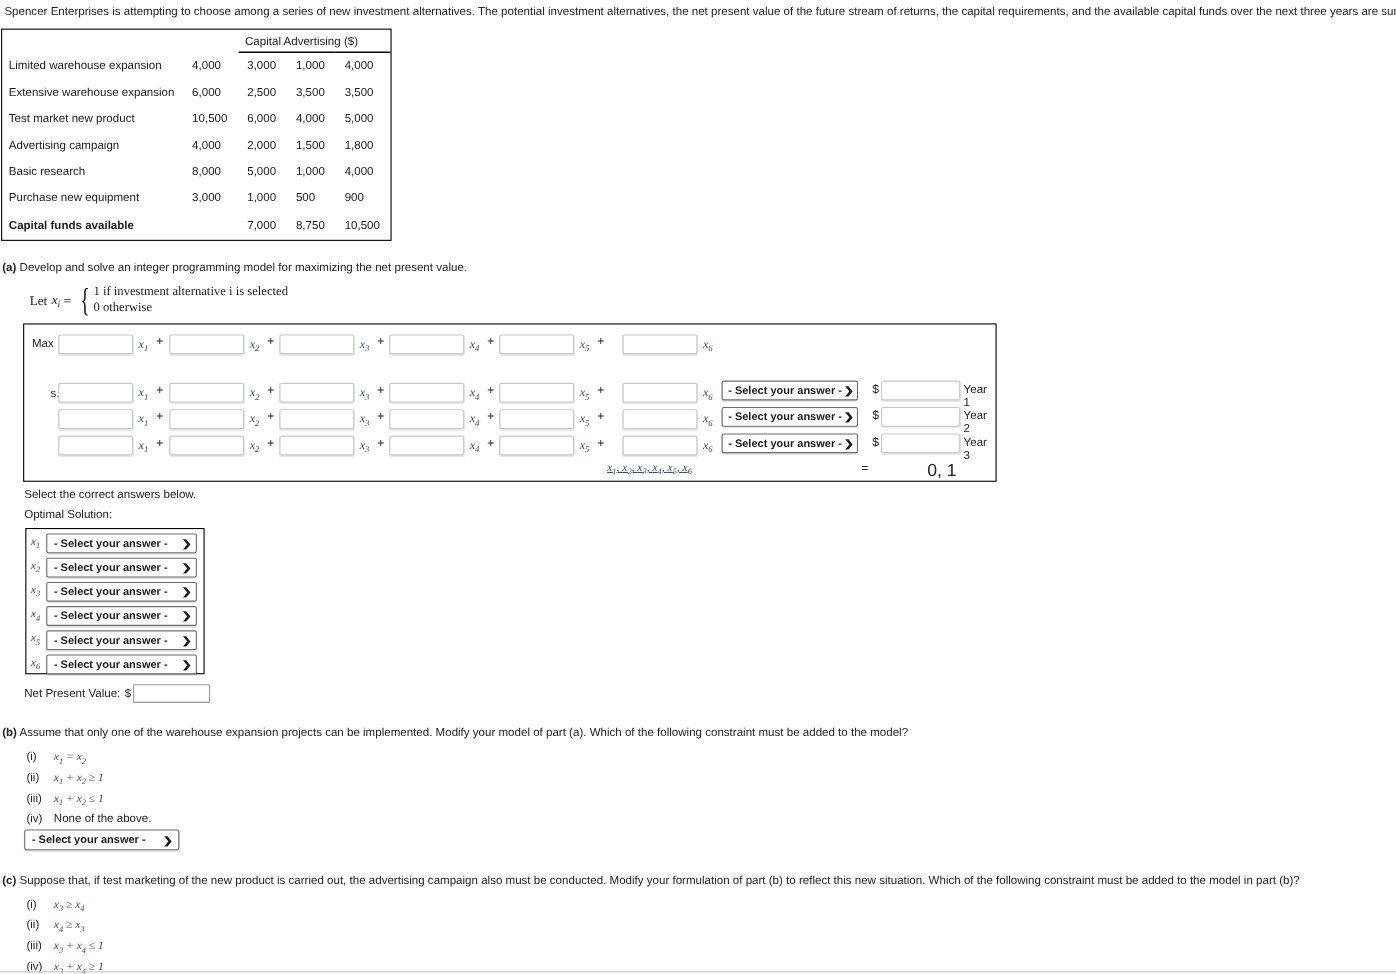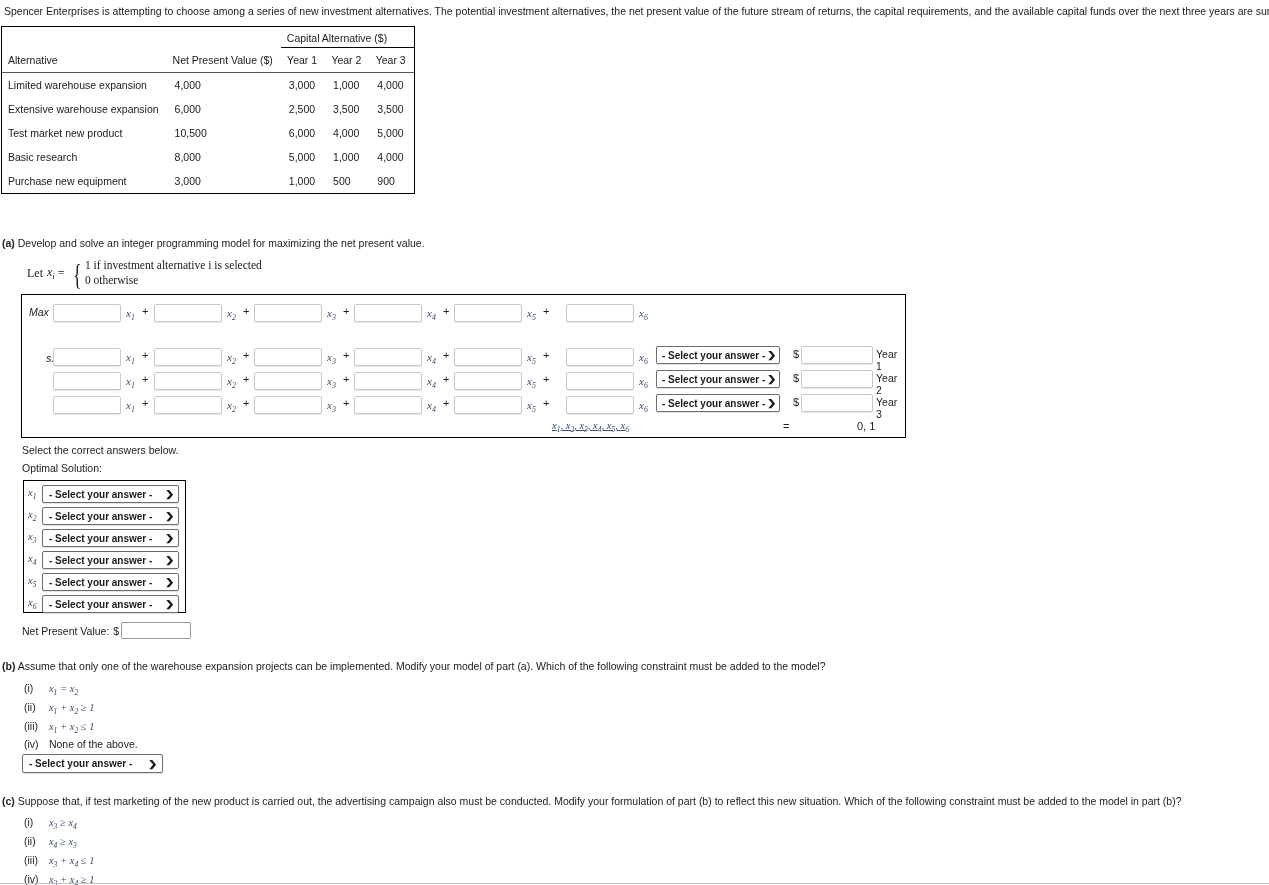--- a/index.html
+++ b/index.html
@@ -113,21 +113,20 @@
     position: absolute;
     top: 294px; left: 21px;
     width: 885px; height: 144px;
     border: 1px solid #000;
     background: #fff;
   }
   .mlabel {
     position: absolute;
     font-size: 10.5px;
     color: #222;
-    font-style: italic;
   }
   #max-label { top: 11px; left: 7px; }
   #st-label  { top: 33px; left: 24px; margin-top: 24px; }
 
   .coef-input {
     position: absolute;
     width: 68px; height: 18px;
     border: 1px solid #c9c9c9;
     border-radius: 2px;
     background: #fff;
@@ -174,21 +173,21 @@
   .yearlab { position: absolute; font-size: 10.5px; color: #222; }
   .varlist {
     position: absolute;
     font-family: "Liberation Serif", serif;
     font-style: italic;
     font-size: 10.5px;
     color: #3b4a6b;
     white-space: nowrap;
   }
   .eqsign { position: absolute; font-size: 11px; color: #222; }
-  .binvals { position: absolute; font-size: 11px; color: #222; margin-left: 14px; }
+  .binvals { position: absolute; font-size: 16px; color: #222; }
 
   
   #sel-correct { top: 444px; left: 22px; }
   #opt-sol-label { top: 462px; left: 22px; text-align: center; }
   .opt-box {
     position: absolute;
     top: 480px; left: 23px;
     width: 163px; height: 133px;
     border: 1px solid #000;
     background: #fff;
@@ -283,28 +282,21 @@
 <body>
 
 <div class="intro">Spencer Enterprises is attempting to choose among a series of new investment alternatives. The potential investment alternatives, the net present value of the future stream of returns, the capital requirements, and the available capital funds over the next three years are summ</div>
 
 <div class="data-table-wrap">
   <table class="data-table">
     <thead>
       <tr>
         <th class="grp-spacer"></th>
         <th class="grp-spacer"></th>
-        <th class="grp-head" colspan="3">Capital Alternative ($)</th>
-      </tr>
-      <tr>
-        <th class="col-head alt">Alternative</th>
-        <th class="col-head num">Net Present Value ($)</th>
-        <th class="col-head num">Year 1</th>
-        <th class="col-head num">Year 2</th>
-        <th class="col-head num">Year 3</th>
+        <th class="grp-head" colspan="3">Capital Advertising ($)</th>
       </tr>
     </thead>
     <tbody>
       <tr>
         <td class="cell-alt">Limited warehouse expansion</td>
         <td class="cell-num">4,000</td>
         <td class="cell-num">3,000</td>
         <td class="cell-num">1,000</td>
         <td class="cell-num">4,000</td>
       </tr>
@@ -316,32 +308,46 @@
         <td class="cell-num">3,500</td>
       </tr>
       <tr>
         <td class="cell-alt">Test market new product</td>
         <td class="cell-num">10,500</td>
         <td class="cell-num">6,000</td>
         <td class="cell-num">4,000</td>
         <td class="cell-num">5,000</td>
       </tr>
       <tr>
+        <td class="cell-alt">Advertising campaign</td>
+        <td class="cell-num">4,000</td>
+        <td class="cell-num">2,000</td>
+        <td class="cell-num">1,500</td>
+        <td class="cell-num">1,800</td>
+      </tr>
+      <tr>
         <td class="cell-alt">Basic research</td>
         <td class="cell-num">8,000</td>
         <td class="cell-num">5,000</td>
         <td class="cell-num">1,000</td>
         <td class="cell-num">4,000</td>
       </tr>
       <tr>
         <td class="cell-alt">Purchase new equipment</td>
         <td class="cell-num">3,000</td>
         <td class="cell-num">1,000</td>
         <td class="cell-num">500</td>
         <td class="cell-num">900</td>
+      </tr>
+      <tr class="row-total">
+        <td class="cell-alt">Capital funds available</td>
+        <td class="cell-num"></td>
+        <td class="cell-num">7,000</td>
+        <td class="cell-num">8,750</td>
+        <td class="cell-num">10,500</td>
       </tr>
     </tbody>
   </table>
 </div>
 
 <div class="qa" id="part-a-text">
   <span class="part-label">(a)</span>
   <span>Develop and solve an integer programming model for maximizing the net present value.</span>
 </div>
 

